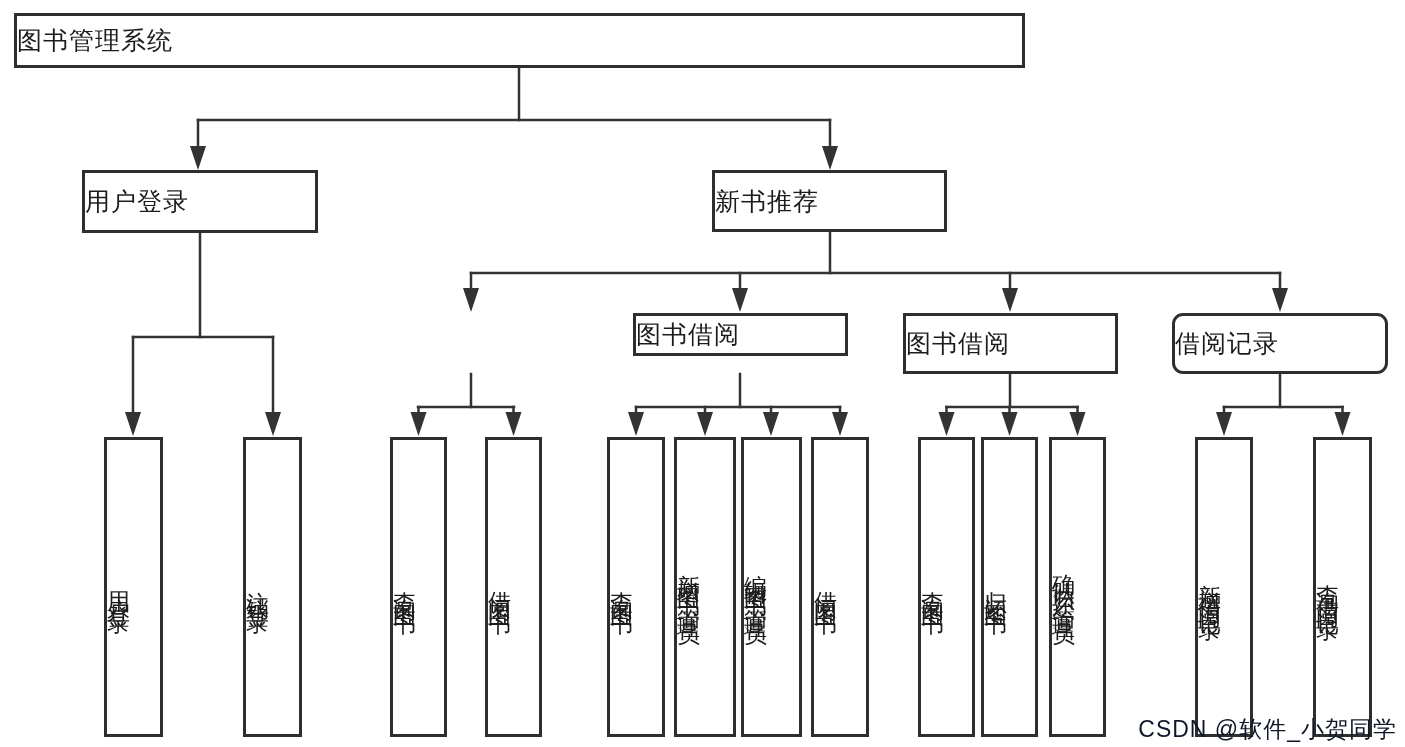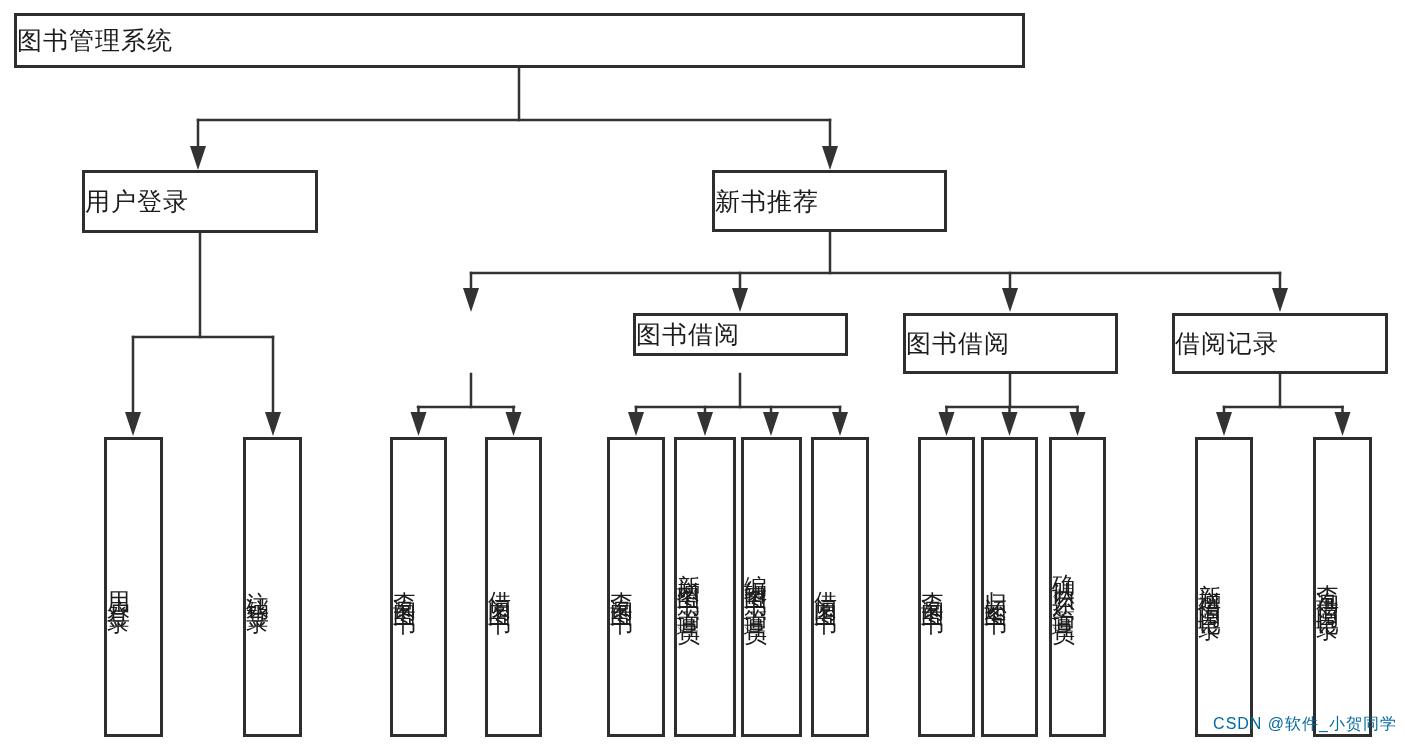--- a/index.html
+++ b/index.html
@@ -44,23 +44,23 @@
   .vnode .vtext {
     writing-mode: vertical-rl;
     text-orientation: mixed;
     letter-spacing: 7px;
     line-height: 1;
   }
   .watermark {
     position: absolute;
     right: 8px;
     top: 714px;
-    font-size: 16px;
+    font-size: 23px;
     letter-spacing: 1px;
-    color: #0369a1;
+    color: #0f172a;
     z-index: 5;
     white-space: nowrap;
   }
   svg line {
     stroke: #333333;
     stroke-width: 2.5;
     stroke-linecap: square;
   }
   svg polygon {
     fill: #333333;
@@ -157,21 +157,21 @@
   <div class="node hnode" style="left:712px; top:170px; width:235px; height:62px;">
     <span>新书推荐</span>
   </div>
 
   <div class="node hnode" style="left:633px; top:313px; width:215px; height:43px;">
     <span>图书借阅</span>
   </div>
   <div class="node hnode" style="left:903px; top:313px; width:215px; height:61px;">
     <span>图书借阅</span>
   </div>
-  <div class="node hnode" style="left:1172px; top:313px; width:216px; height:61px;">
+  <div class="node hnode" style="left:1172px; top:313px; width:216px; height:61px;border-radius:11px;">
     <span>借阅记录</span>
   </div>
 
   <div class="node vnode" style="left:104px; top:437px; width:59px; height:300px;">
     <span class="vtext">用户登录</span>
   </div>
   <div class="node vnode" style="left:243px; top:437px; width:59px; height:300px;">
     <span class="vtext">注销登录</span>
   </div>
 

